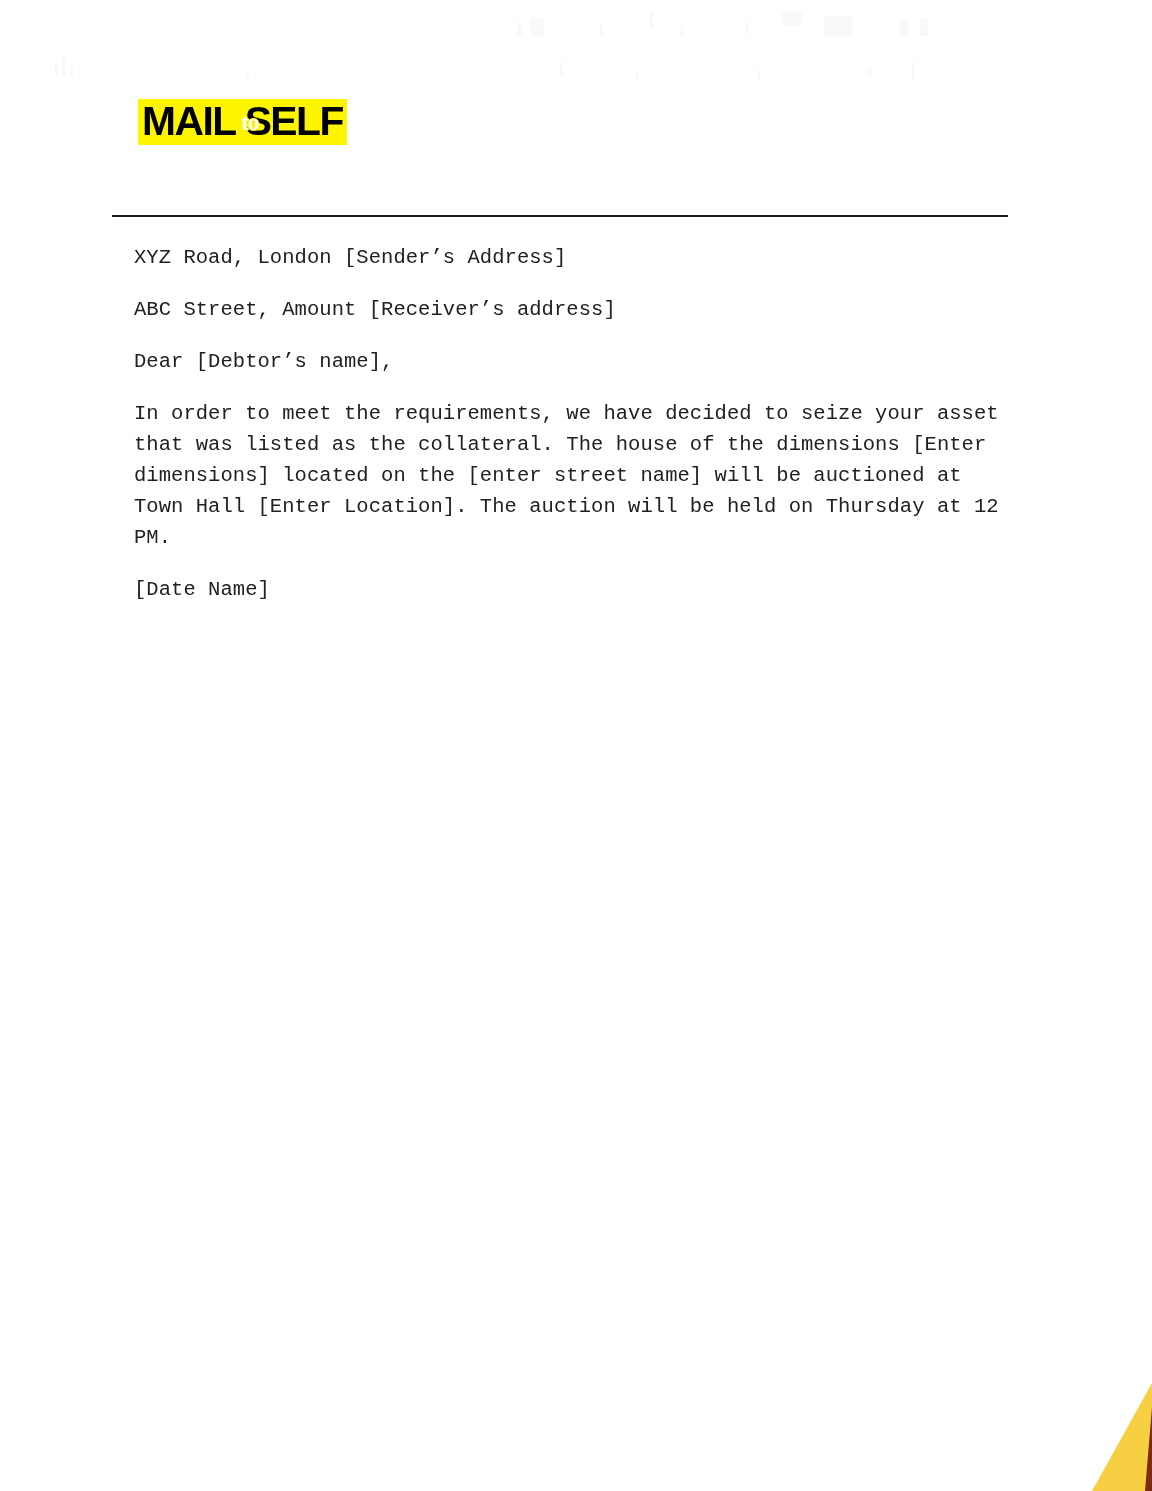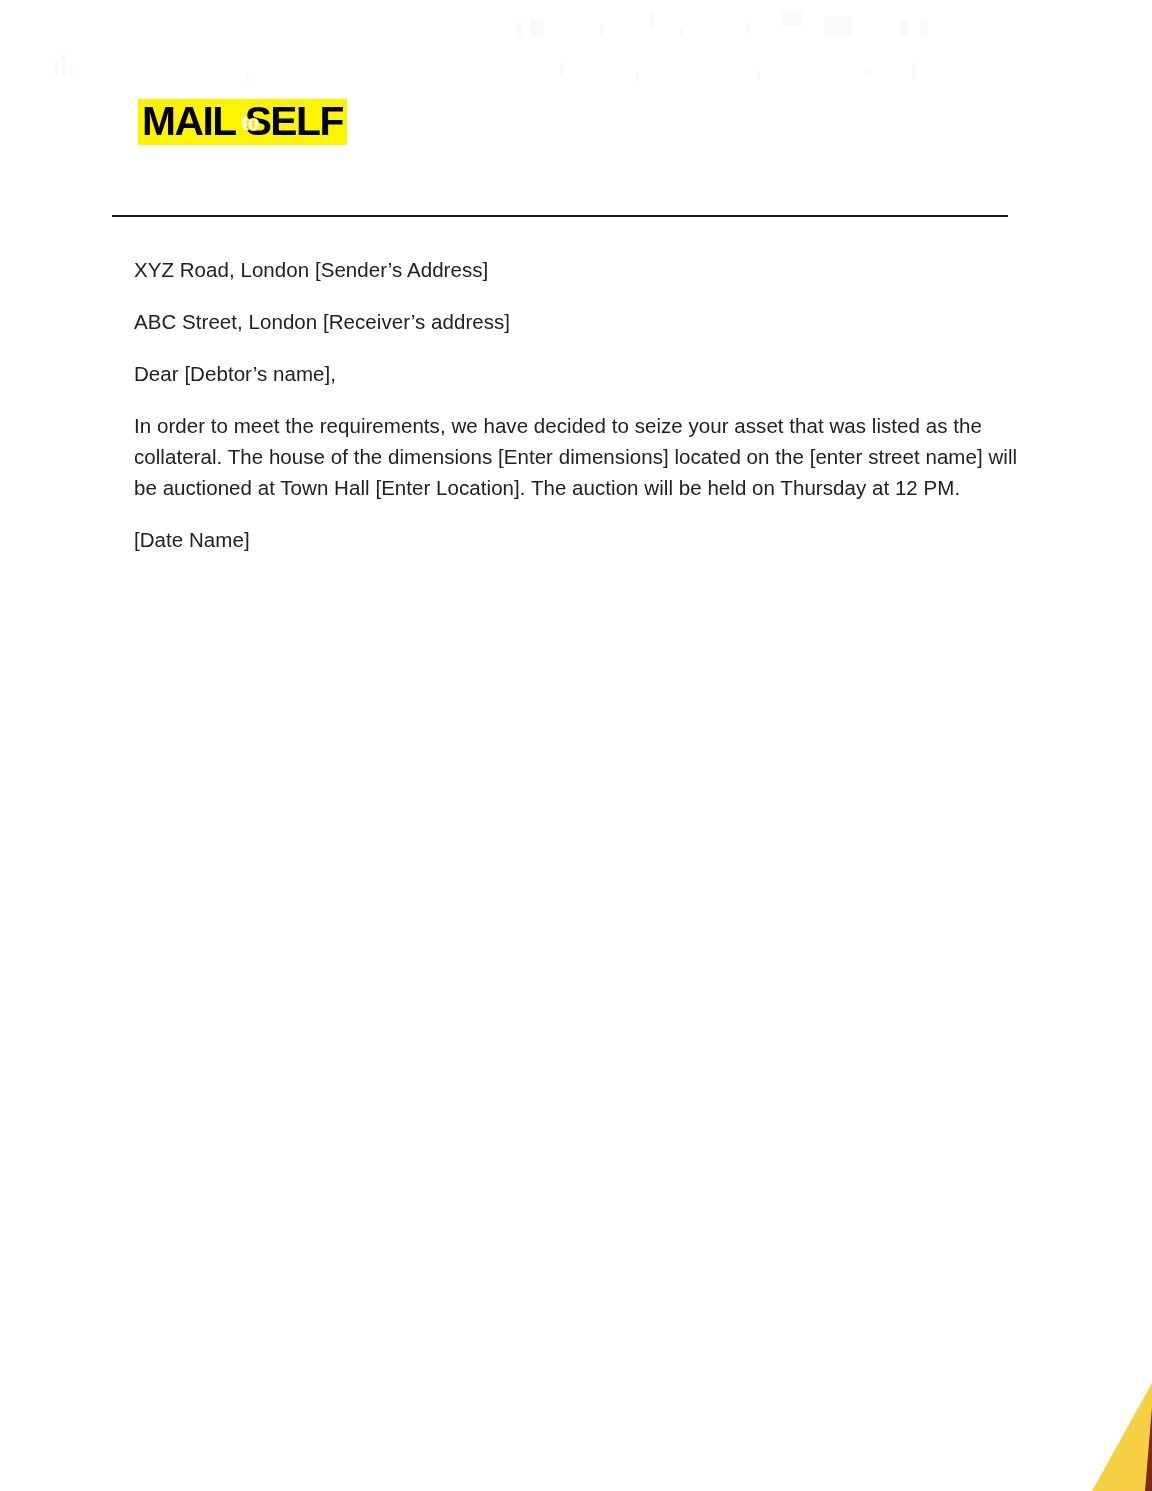--- a/index.html
+++ b/index.html
@@ -73,22 +73,22 @@
 
   
   .letter-body {
     position: absolute;
     left: 134px;
     top: 238px;
     width: 884px;
   }
 
   .letter-body p {
-    margin: 16px 0 21px 0;
-    font-family: Liberation Sans, sans-serif;
+    margin: 4px 0 21px 0;
+    font-family: Liberation Mono, monospace;
     font-size: 20.5px;
     line-height: 31px;
     color: #202124;
     letter-spacing: 0.05px;
   }
 
   .letter-body p:last-child {
     margin-bottom: 0;
   }
 
@@ -172,21 +172,21 @@
       <span class="logo-to">to</span>
     </div>
   </div>
 
   <div class="divider"></div>
 
   <div class="letter-body">
     <p>XYZ Road, London [Sender’s Address]</p>
 
 
-    <p>ABC Street, London [Receiver’s address]</p>
+    <p>ABC Street, Amount [Receiver’s address]</p>
 
     <p>Dear [Debtor’s name],</p>
 
 
     <p>In order to meet the requirements, we have decided to seize your asset that was listed as the collateral. The house of the dimensions [Enter dimensions] located on the [enter street name] will be auctioned at Town Hall [Enter Location]. The auction will be held on Thursday at 12 PM.</p>
 
 
 
     <p>[Date Name]</p>
 

